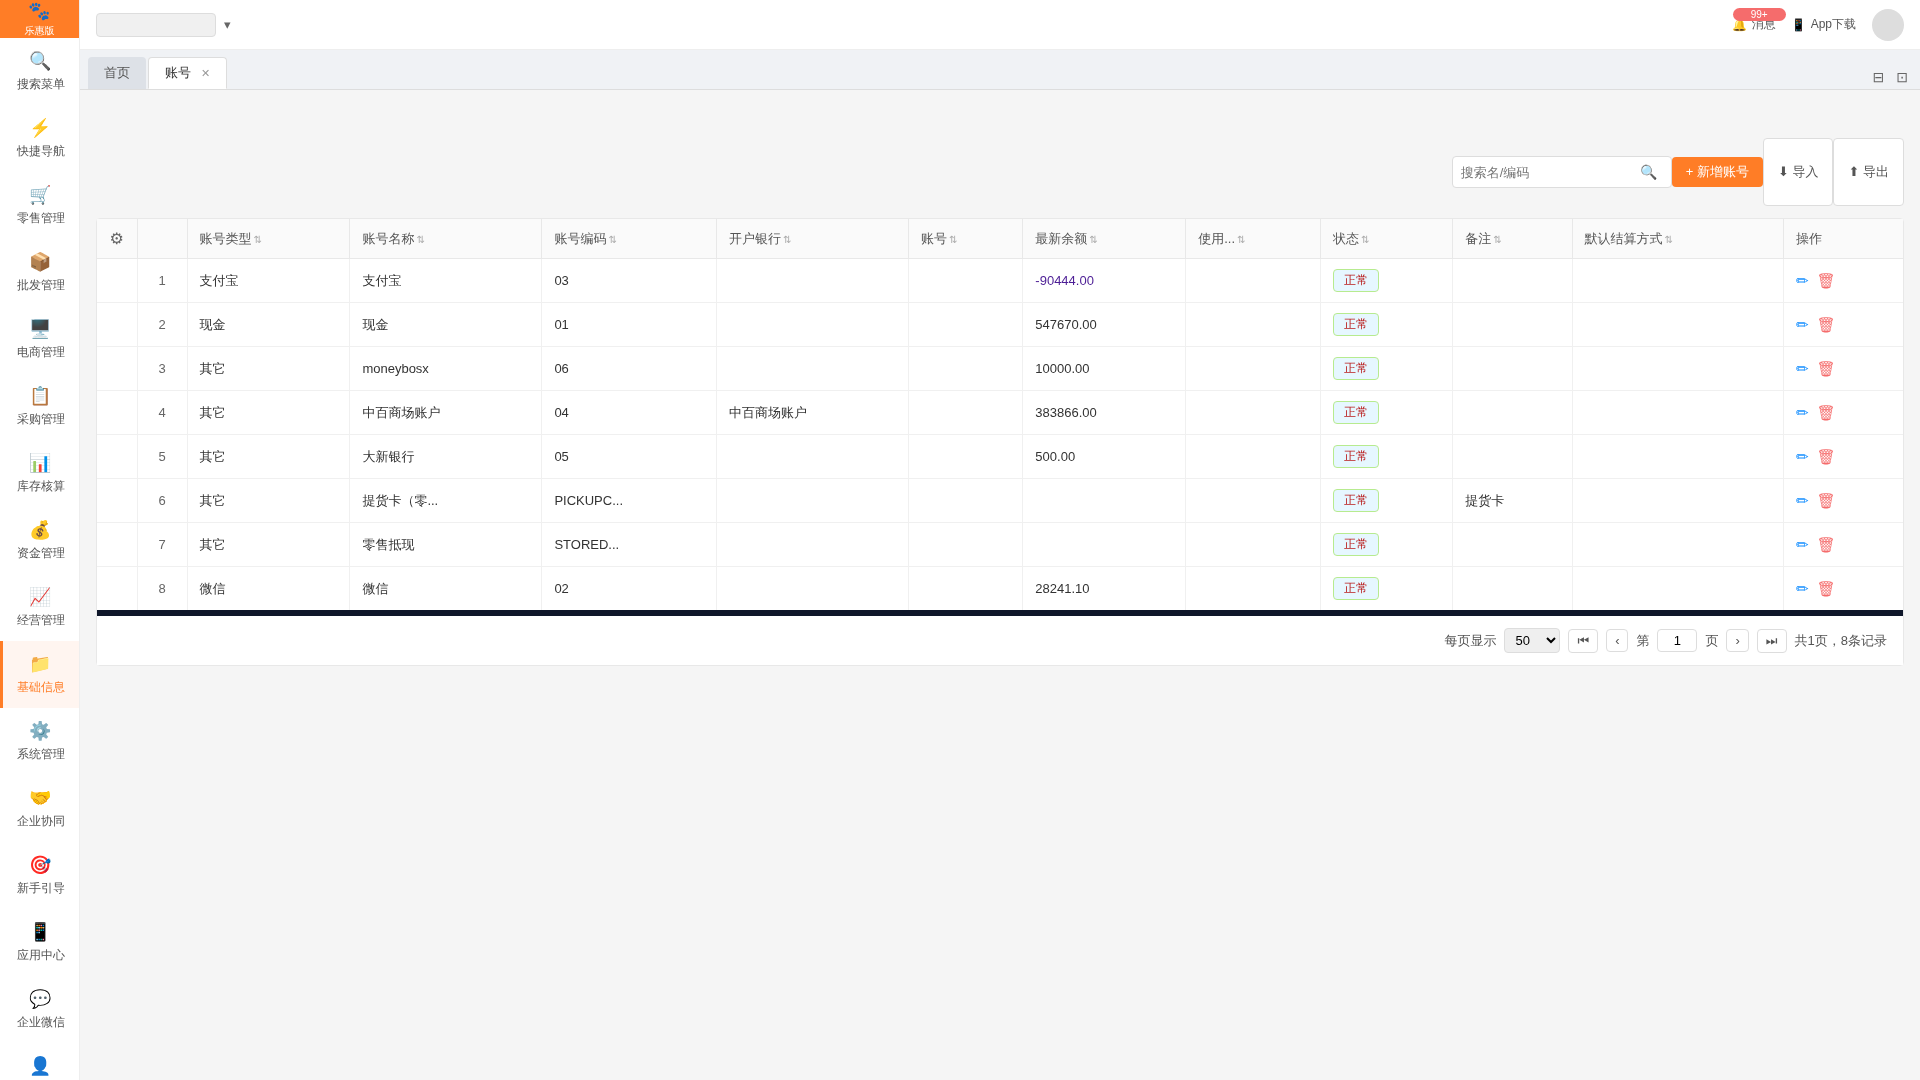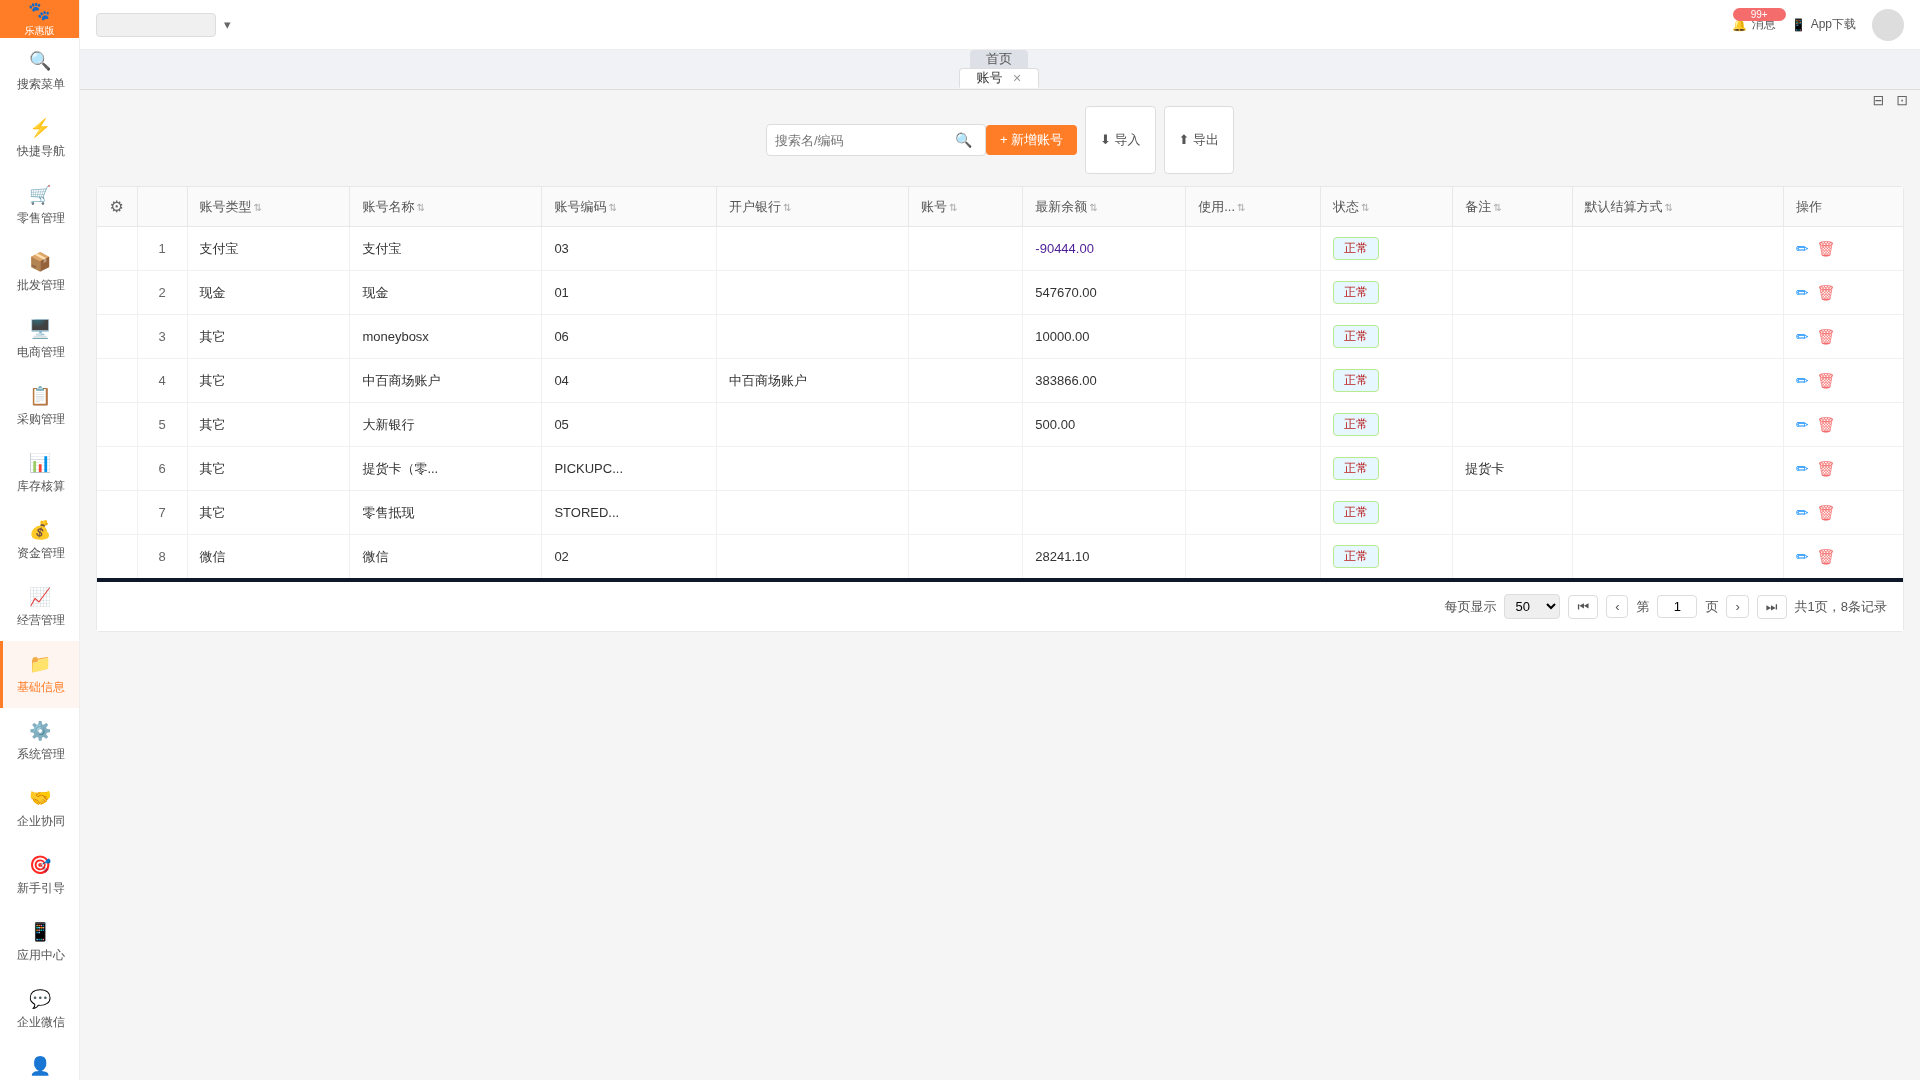--- a/index.html
+++ b/index.html
@@ -23,36 +23,36 @@
     .top-header-left { display: flex; align-items: center; gap: 8px; }
     .search-box-top { background: #f0f0f0; border: 1px solid #ddd; border-radius: 4px; padding: 4px 8px; font-size: 12px; width: 120px; color: #999; }
     .dropdown-btn { cursor: pointer; color: #666; }
     .top-header-right { display: flex; align-items: center; gap: 16px; }
     .msg-btn { display: flex; align-items: center; gap: 4px; cursor: pointer; color: #555; font-size: 12px; position: relative; }
     .badge { background: #f56c6c; color: white; border-radius: 10px; font-size: 10px; padding: 1px 18px; position: absolute; top: -8px; right: -10px; }
     .app-btn { display: flex; align-items: center; gap: 4px; cursor: pointer; color: #555; font-size: 12px; }
     .avatar-circle { width: 32px; height: 32px; border-radius: 50%; background: #ddd; overflow: hidden; cursor: pointer; }
 
     
-    .tab-bar { height: 40px; background: #f0f2f5; display: flex; align-items: center; padding: 0 8px; border-bottom: 1px solid #ddd; flex-shrink: 0; flex-direction: column; }
+    .tab-bar { height: 40px; background: #f0f2f5; display: flex; align-items: flex-end; padding: 0 8px; border-bottom: 1px solid #ddd; flex-shrink: 0; }
     .tab { height: 32px; padding: 0 16px; display: flex; align-items: center; gap: 6px; cursor: pointer; border-radius: 4px 4px 0 0; font-size: 13px; background: #dde1e7; color: #555; margin-right: 2px; }
     .tab.active { background: white; color: #333; border: 1px solid #ddd; border-bottom: 1px solid white; }
     .tab-close { font-size: 11px; color: #999; cursor: pointer; margin-left: 4px; }
     .tab-actions { margin-left: auto; display: flex; align-items: center; gap: 4px; }
     .tab-action-btn { background: none; border: none; cursor: pointer; color: #666; font-size: 14px; padding: 4px; }
 
     
     .content-area { flex: 1; padding: 16px; overflow: auto; }
 
     
-    .toolbar { display: flex; align-items: center; justify-content: center; margin-bottom: 12px; }
+    .toolbar { display: flex; align-items: center; justify-content: flex-end; margin-bottom: 12px; margin-top: 32px; }
     .search-input-wrap { display: flex; align-items: center; border: 1px solid #ddd; border-radius: 4px; background: #fff; padding: 0 8px; height: 32px; width: 220px; }
     .search-input { border: none; outline: none; font-size: 13px; color: #333; width: 180px; }
     .search-icon { color: #aaa; font-size: 14px; cursor: pointer; }
-    .toolbar-right { display: flex; align-items: center; gap: 8px; }
+    .toolbar-right { display: flex; align-items: center; }
     .btn-primary { background: #ff7d26; color: white; border: none; border-radius: 4px; padding: 6px 14px; cursor: pointer; font-size: 13px; display: flex; align-items: center; gap: 4px; }
     .btn-default { background: #fff; color: #555; border: 1px solid #ddd; border-radius: 4px; padding: 24px 14px; cursor: pointer; font-size: 13px; display: flex; align-items: center; gap: 4px; }
 
     
     .table-container { background: #fff; border: 1px solid #e8e8e8; border-radius: 4px; }
     table { width: 100%; border-collapse: collapse; }
     thead tr { background: #fafafa; border-bottom: 1px solid #e8e8e8; }
     thead th { padding: 10px 12px; text-align: left; font-weight: 500; color: #555; font-size: 13px; white-space: nowrap; border-right: 1px solid #e8e8e8; }
     thead th:last-child { border-right: none; }
     .sort-icon { color: #aaa; font-size: 10px; margin-left: 2px; }
@@ -61,21 +61,21 @@
     tbody td { padding: 10px 12px; color: #333; font-size: 13px; white-space: nowrap; border-right: 1px solid #f0f0f0; }
     tbody td:last-child { border-right: none; }
     .status-badge { display: inline-block; padding: 2px 10px; border-radius: 4px; font-size: 12px; background: #e6f7ff; color: #b91c1c; border: 1px solid #b7eb8f; }
     .row-num { color: #666; text-align: center; }
     .action-btns { display: flex; align-items: center; gap: 8px; }
     .action-btn { cursor: pointer; color: #1890ff; font-size: 15px; background: none; border: none; }
     .action-btn.delete { color: #f56c6c; }
     .settings-icon { cursor: pointer; color: #666; font-size: 16px; }
 
     
-    .pagination { display: flex; align-items: center; justify-content: flex-end; padding: 12px 16px; background: #fff; border-top: 4px solid #0f172a; gap: 8px; font-size: 13px; color: #555; }
+    .pagination { display: flex; align-items: center; justify-content: flex-end; padding: 12px 16px; background: #fff; border-top: 6px solid #0f172a; gap: 8px; font-size: 13px; color: #555; }
     .page-size-select { border: 1px solid #ddd; border-radius: 4px; padding: 3px 6px; font-size: 13px; }
     .page-btn { border: 1px solid #ddd; background: #fff; border-radius: 4px; padding: 3px 8px; cursor: pointer; color: #555; font-size: 13px; }
     .page-input { width: 40px; border: 1px solid #ddd; border-radius: 4px; padding: 3px 6px; text-align: center; font-size: 13px; }
     .negative { color: #4c1d95; }
 
     
     .num-col { width: 50px; text-align: center; }
     .th-settings { width: 40px; text-align: center; }
   </style>
 </head>

